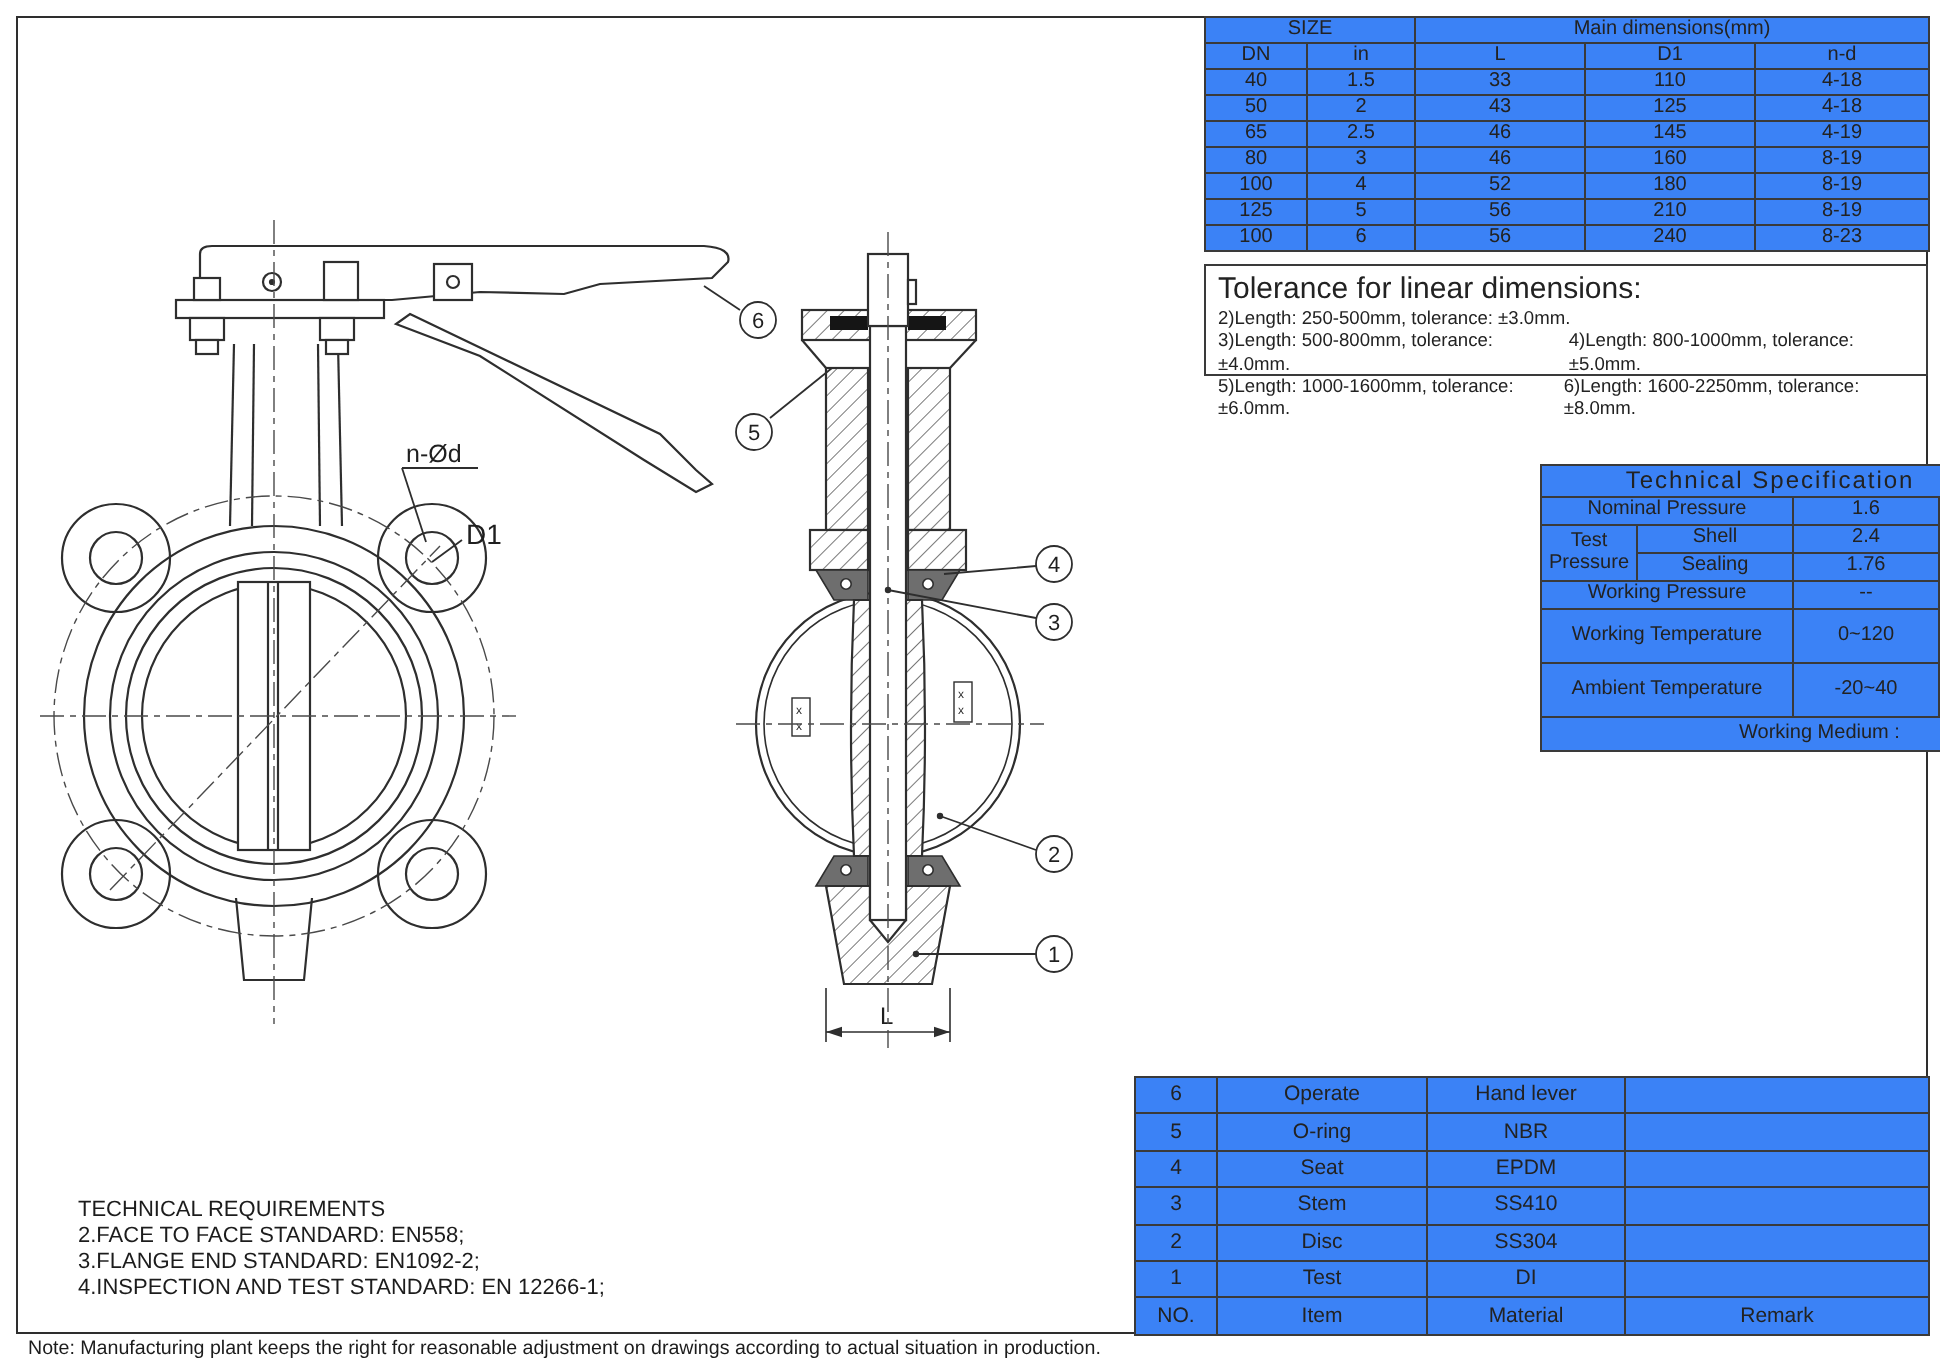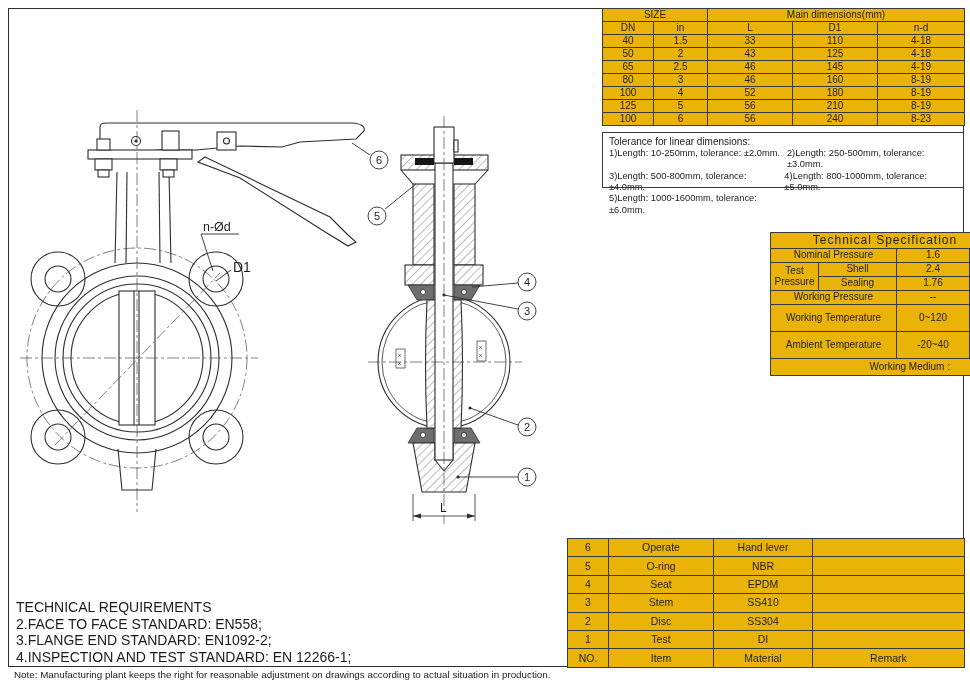--- a/index.html
+++ b/index.html
@@ -1,43 +1,43 @@
 <!DOCTYPE html>
 <html><head>
 <meta charset="utf-8">
 <style>
   html,body{margin:0;padding:0;background:#fff;}
   #page{position:relative;width:970px;height:685px;background:#fff;overflow:hidden;
         font-family:"Liberation Sans",sans-serif;color:#1f1f1f;}
   .sheet-border{position:absolute;left:8px;top:8px;width:956px;height:659px;
         border:1.5px solid #2e2e2e;box-sizing:border-box;}
-  table{border-collapse:collapse;table-layout:fixed;position:absolute;background:#eab308;}
+  table{border-collapse:collapse;table-layout:fixed;position:absolute;background:#3b82f6;}
   td{border:1px solid #3a3a3a;font-size:10px;text-align:center;padding:0 2px;
      height:13px;line-height:1.05;color:#222;overflow:hidden;white-space:nowrap;}
   
   #size-table{left:602px;top:8px;width:362px;}
   #size-table td{height:12px;}
   
   #tolerance{position:absolute;left:602px;top:132px;width:362px;height:56px;
      border:1px solid #3a3a3a;box-sizing:border-box;font-size:9.3px;color:#222;background:#fff;}
-  #tolerance .tol-title{padding:3px 0 1px 6px;font-size:10px;}
+  #tolerance .tol-title{padding:3px 0 1px 6px;font-size:15px;}
   .tol-row{display:flex;padding:0 0 0 6px;line-height:1.22;}
   .tol-row span:first-child{width:178px;}
   
   #spec-table{left:770px;top:232px;width:230px;}
   #spec-table td{height:13px;font-size:10px;}
   #spec-table .spec-title{height:15px;font-size:12px;letter-spacing:1px;}
   #spec-table .trow{height:27px;}
   #spec-table .medium{height:16px;text-align:right;padding-left:22px;}
   #spec-table .medium-val{margin-left:18px;}
   
   #parts-table{left:567px;top:538px;width:397px;}
   #parts-table td{height:17.4px;font-size:10.5px;}
   
-  #techreq{position:absolute;left:16px;top:599px;font-size:14px;line-height:1.18;color:#1c1c1c;}
+  #techreq{position:absolute;left:39px;top:599px;font-size:11px;line-height:1.18;color:#1c1c1c;}
   
   #note{position:absolute;left:14px;top:669px;font-size:9.8px;color:#1c1c1c;}
   svg text{font-family:"Liberation Sans",sans-serif;}
 </style>
 </head>
 <body>
 
 <div id="page">
   <div class="sheet-border"></div>
 
@@ -286,29 +286,29 @@
           <td>56</td>
           <td>240</td>
           <td>8-23</td>
         </tr>
   </tbody>
     </table>
 
   <div id="tolerance">
     <div class="tol-title">Tolerance for linear dimensions:</div>
     <div class="tol-row">
-      <span>1)Length: 10-250mm, tolerance: ±2.0mm.</span>
       <span>2)Length: 250-500mm, tolerance: ±3.0mm.</span>
     </div>
     <div class="tol-row">
       <span>3)Length: 500-800mm, tolerance: ±4.0mm.</span>
       <span>4)Length: 800-1000mm, tolerance: ±5.0mm.</span>
     </div>
     <div class="tol-row">
       <span>5)Length: 1000-1600mm, tolerance: ±6.0mm.</span>
+      <span>6)Length: 1600-2250mm, tolerance: ±8.0mm.</span>
     </div>
   </div>
 
   <table id="spec-table">
     <colgroup>
         <col style="width:48px">
         <col style="width:78px">
         <col style="width:73px">
         <col style="width:30px">
       </colgroup>

